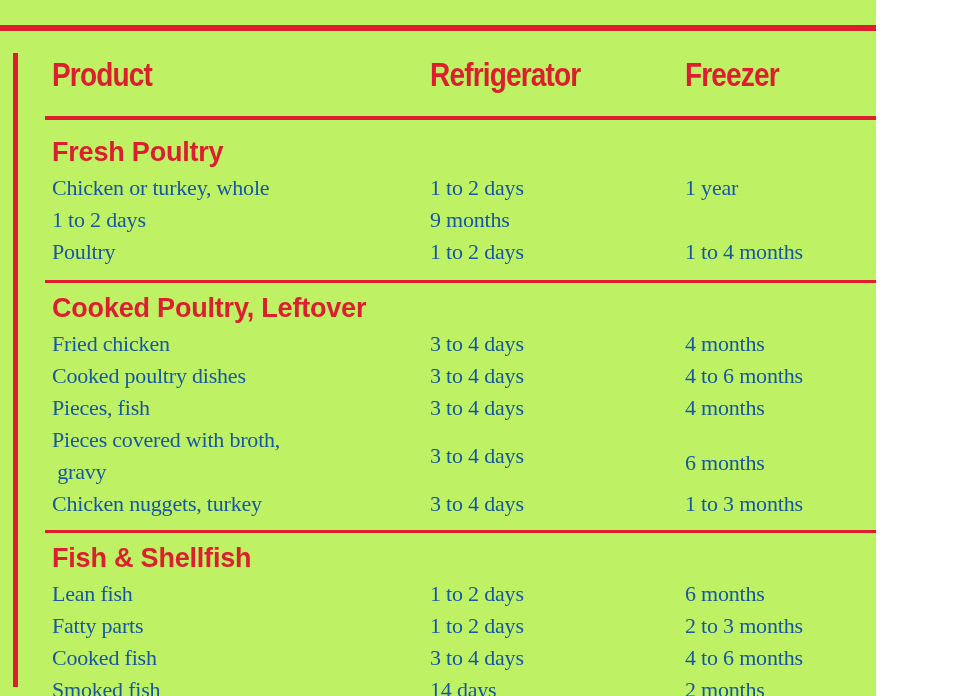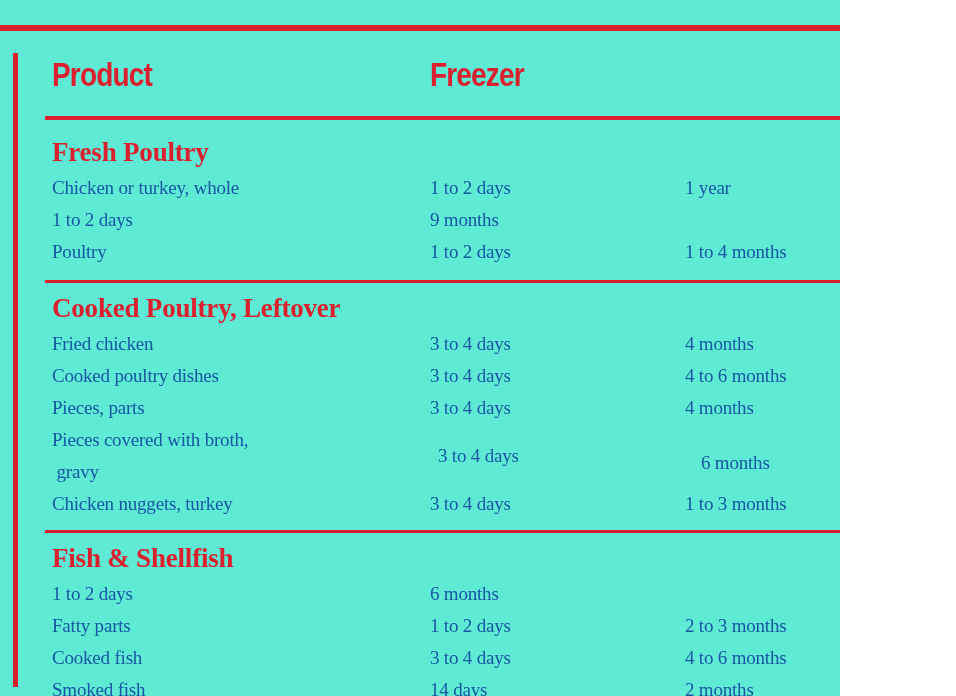--- a/index.html
+++ b/index.html
@@ -5,22 +5,23 @@
   html, body { margin: 0; padding: 0; }
   body {
     width: 956px; height: 696px;
     background: #ffffff;
     font-family: "Liberation Serif", serif;
     overflow: hidden;
   }
   #page {
     position: relative;
     width: 840px; height: 696px;
-    background: #5eead4;
+    background: #bef264;
     overflow: hidden;
+    padding-left: 36px;
   }
   .top-bar {
     position: absolute; left: 0; top: 25px;
     width: 956px; height: 6px;
     background: var(--red);
   }
   .left-rule {
     position: absolute; left: 13px; top: 53px;
     width: 5px; height: 634px;
     background: var(--red);
@@ -50,53 +51,56 @@
     background: var(--red);
   }
   .rule.header-underline { top: 116px; height: 4px; }
   .rule.divider-1 { top: 280px; height: 3px; }
   .rule.divider-2 { top: 530px; height: 3px; }
   .section {
     position: absolute; left: 0; right: 0;
     padding-left: 52px;
   }
   .section-header {
-    font-family: Liberation Serif, serif;
+    font-family: Liberation Sans, sans-serif;
     font-weight: 700;
     font-size: 27px;
     line-height: 32px;
     color: var(--red);
     margin-bottom: 4px;
     letter-spacing: -0.2px;
     white-space: nowrap;
   }
   .row {
     display: grid;
     grid-template-columns: 378px 255px auto;
   }
   .cell {
-    font-size: 19px;
+    font-size: 22px;
     line-height: 32px;
     letter-spacing: -0.2px;
     color: var(--blue);
     white-space: pre-wrap;
   }
-  .row.tall { align-items: center; gap: 8px; }
+  .row.tall { align-items: center; }
   .row.tall .cell-freezer { transform: translateY(7px); }
 </style>
 </head>
 <body>
 
 <div id="page">
   <div class="top-bar"></div>
   <div class="left-rule"></div>
 
   <div class="header-row">
     <div>
       <span class="header-label">Product</span>
+    </div>
+    <div>
+      <span class="header-label">Refrigerator</span>
     </div>
     <div>
       <span class="header-label">Freezer</span>
     </div>
   </div>
 
   <div class="rule header-underline"></div>
   <div class="rule divider-1"></div>
   <div class="rule divider-2"></div>
 
@@ -124,39 +128,40 @@
           <div class="cell cell-product">Fried chicken</div>
           <div class="cell cell-refrigerator">3 to 4 days</div>
           <div class="cell cell-freezer">4 months</div>
         </div>
         <div class="row">
           <div class="cell cell-product">Cooked poultry dishes</div>
           <div class="cell cell-refrigerator">3 to 4 days</div>
           <div class="cell cell-freezer">4 to 6 months</div>
         </div>
         <div class="row">
-          <div class="cell cell-product">Pieces, parts</div>
+          <div class="cell cell-product">Pieces, fish</div>
           <div class="cell cell-refrigerator">3 to 4 days</div>
           <div class="cell cell-freezer">4 months</div>
         </div>
         <div class="row tall">
           <div class="cell cell-product">Pieces covered with broth,
  gravy</div>
           <div class="cell cell-refrigerator">3 to 4 days</div>
           <div class="cell cell-freezer">6 months</div>
         </div>
         <div class="row">
           <div class="cell cell-product">Chicken nuggets, turkey</div>
           <div class="cell cell-refrigerator">3 to 4 days</div>
           <div class="cell cell-freezer">1 to 3 months</div>
         </div>
       </div>
       <div class="section" style="top: 542px;">
         <div class="section-header">Fish &amp; Shellfish</div>
         <div class="row">
+          <div class="cell cell-product">Lean fish</div>
           <div class="cell cell-refrigerator">1 to 2 days</div>
           <div class="cell cell-freezer">6 months</div>
         </div>
         <div class="row">
           <div class="cell cell-product">Fatty parts</div>
           <div class="cell cell-refrigerator">1 to 2 days</div>
           <div class="cell cell-freezer">2 to 3 months</div>
         </div>
         <div class="row">
           <div class="cell cell-product">Cooked fish</div>

